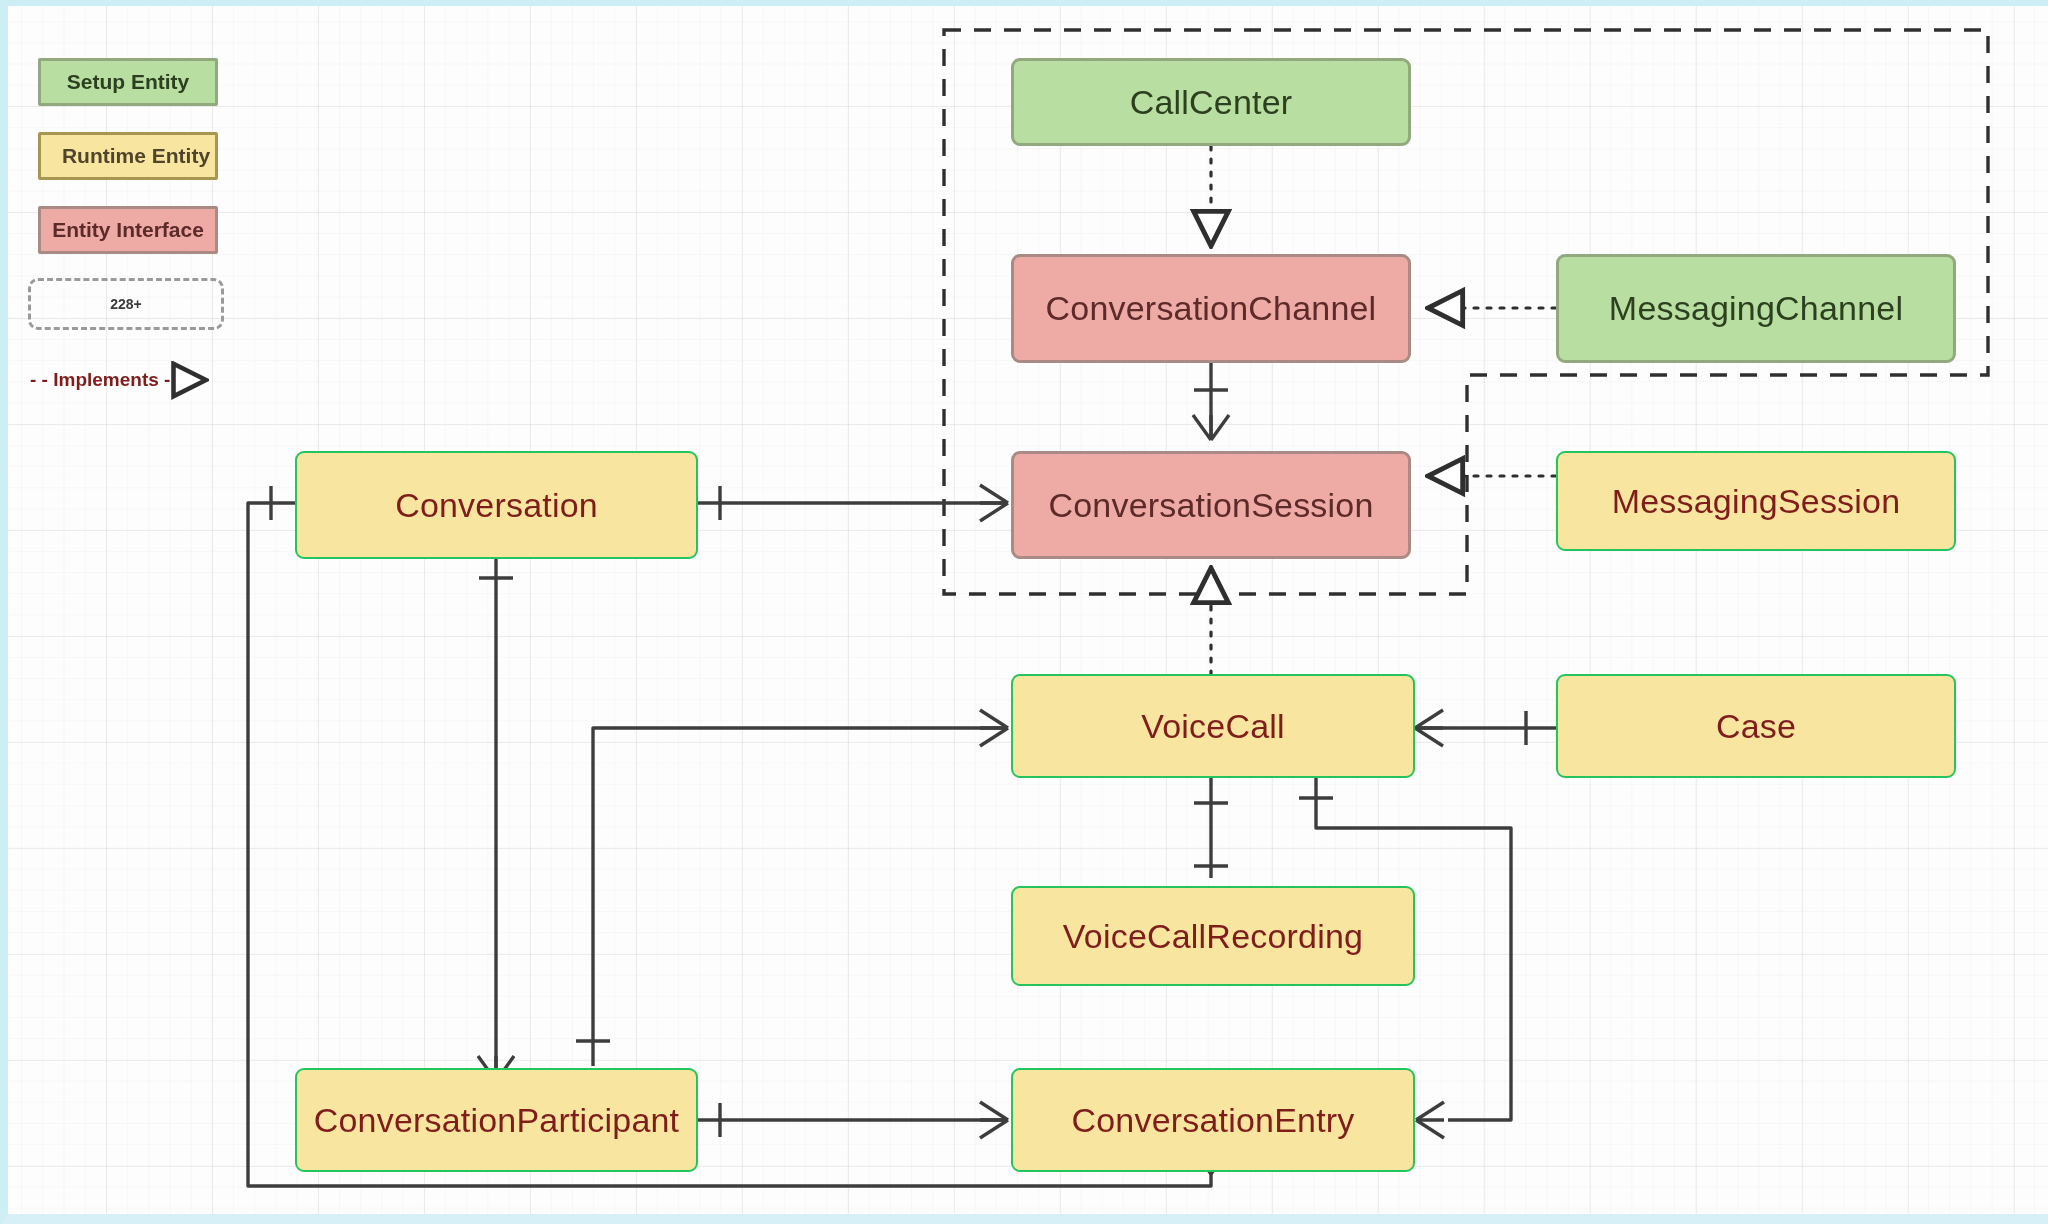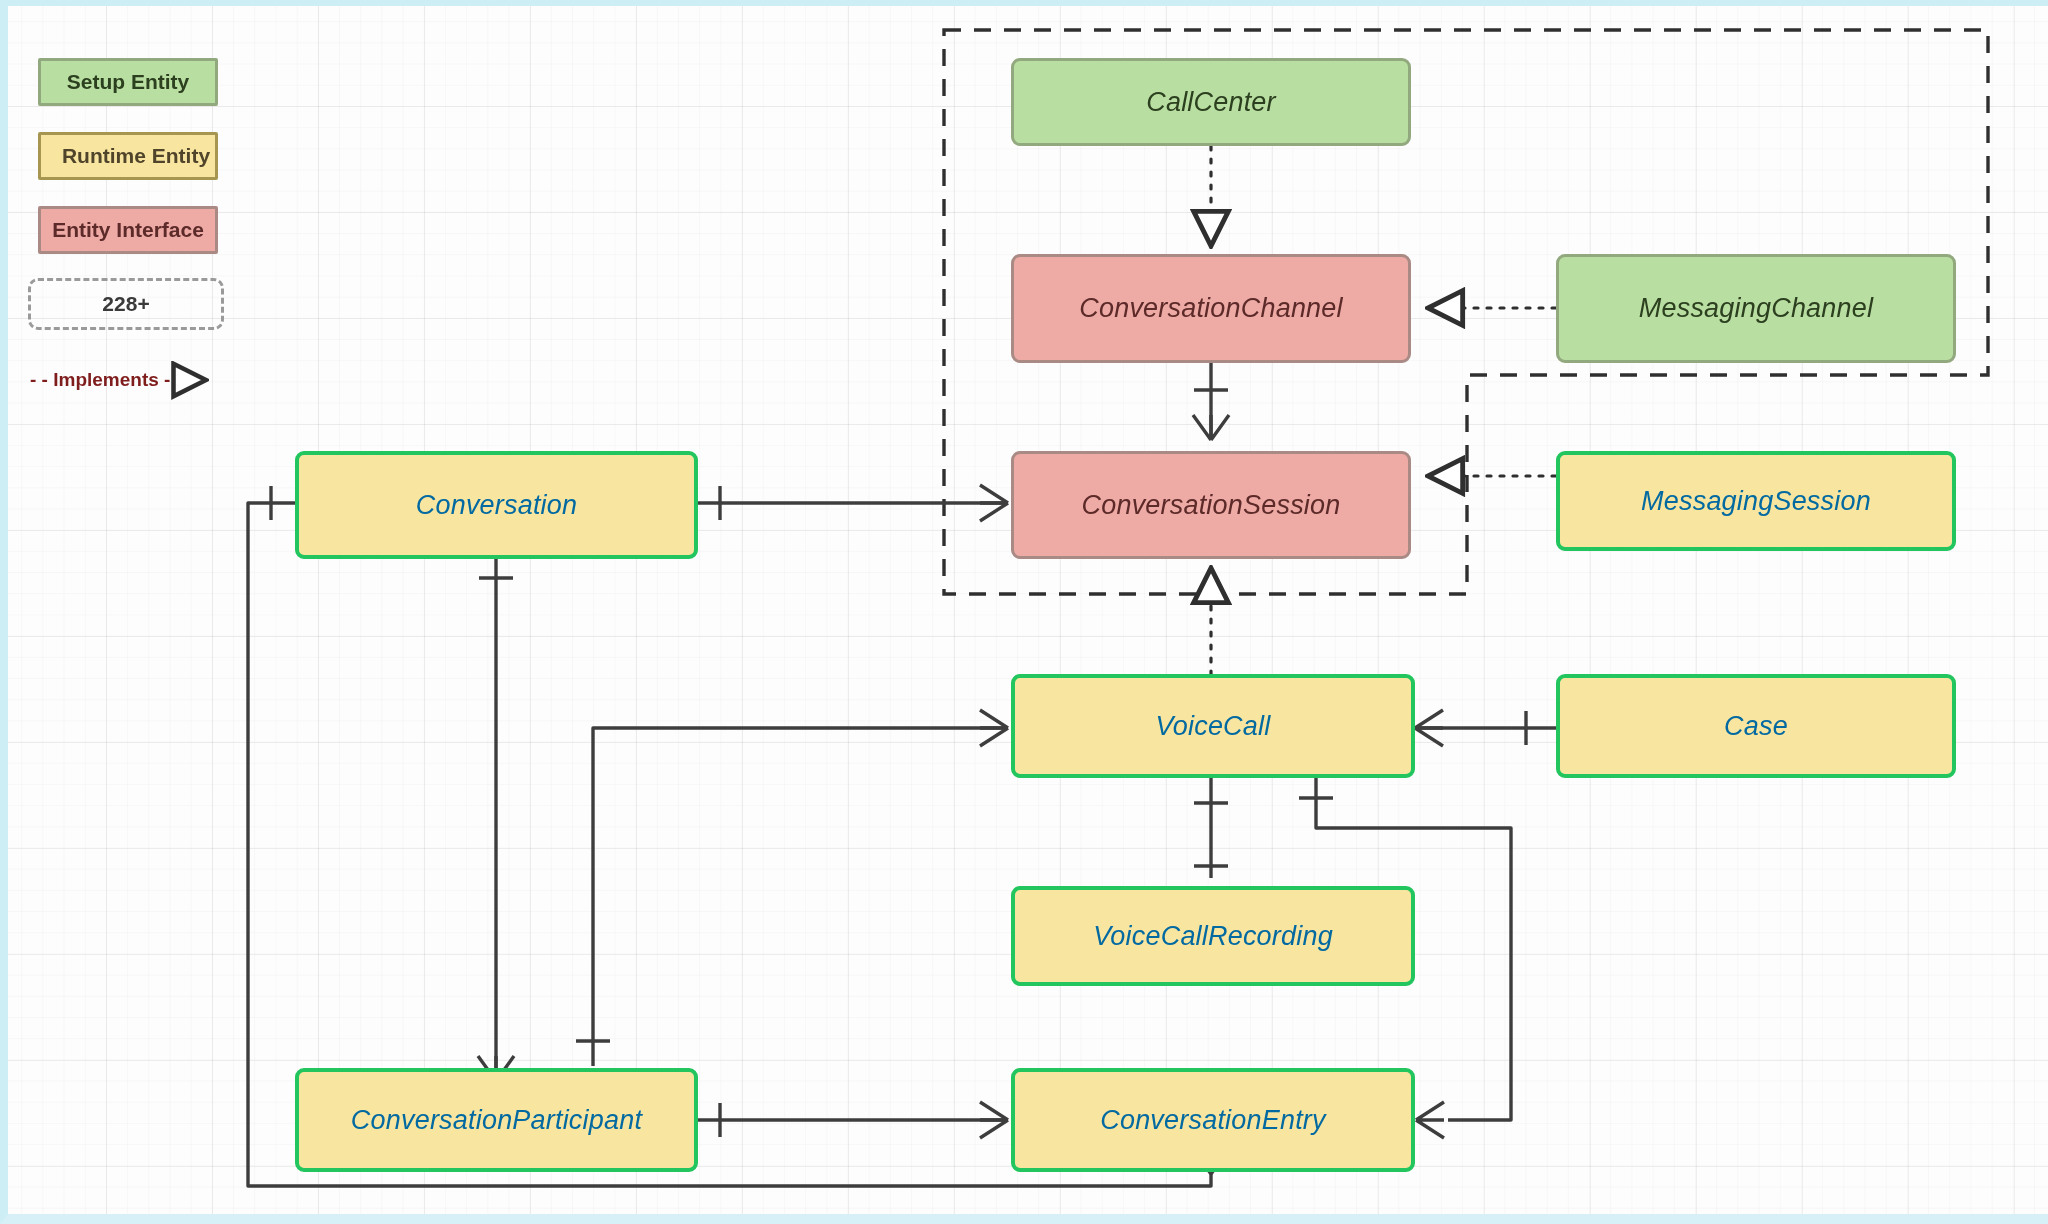--- a/index.html
+++ b/index.html
@@ -11,31 +11,31 @@
         background-image:
           linear-gradient(to right, rgba(0,0,0,0.055) 1px, transparent 1px),
           linear-gradient(to bottom, rgba(0,0,0,0.055) 1px, transparent 1px),
           linear-gradient(to right, rgba(0,0,0,0.025) 1px, transparent 1px),
           linear-gradient(to bottom, rgba(0,0,0,0.025) 1px, transparent 1px);
         background-size:106px 106px,106px 106px,21.2px 21.2px,21.2px 21.2px;
         background-position:-8px -6px,-8px -6px,-8px -6px,-8px -6px;}
   #svg{position:absolute;left:0;top:0;}
   .node{position:absolute;box-sizing:border-box;border-radius:9px;
         display:flex;align-items:center;justify-content:center;
-        font-size:27px;letter-spacing:.2px;text-align:center;font-style:italic;}
+        font-size:34px;letter-spacing:.2px;text-align:center;}
   .setup{background:#b9dea1;border:3px solid #92a87e;color:#2c4020;}
-  .runtime{background:#f8e6a0;border:4px solid #22c55e;color:#0369a1;}
+  .runtime{background:#f8e6a0;border:2px solid #22c55e;color:#7f1d1d;}
   .iface{background:#eeaaa5;border:3px solid #a98a84;color:#5c2a28;}
   .legend-chip{position:absolute;box-sizing:border-box;border-radius:2px;
         display:flex;align-items:center;justify-content:center;
         font-size:21px;font-weight:bold;}
   .legend-count{position:absolute;box-sizing:border-box;border-radius:10px;
         border:3px dashed #9a9a9a;background:transparent;color:#3a3a3a;
         display:flex;align-items:center;justify-content:center;
-        font-size:21px;font-weight:bold;}
+        font-size:14px;font-weight:bold;}
   .legend-impl{position:absolute;font-size:19px;font-weight:bold;color:#7f1d1d;
         white-space:nowrap;}
 </style>
 </head>
 <body>
 
 <div id="root">
   <div id="grid"></div>
 
   <svg id="svg" width="2048" height="1224">

